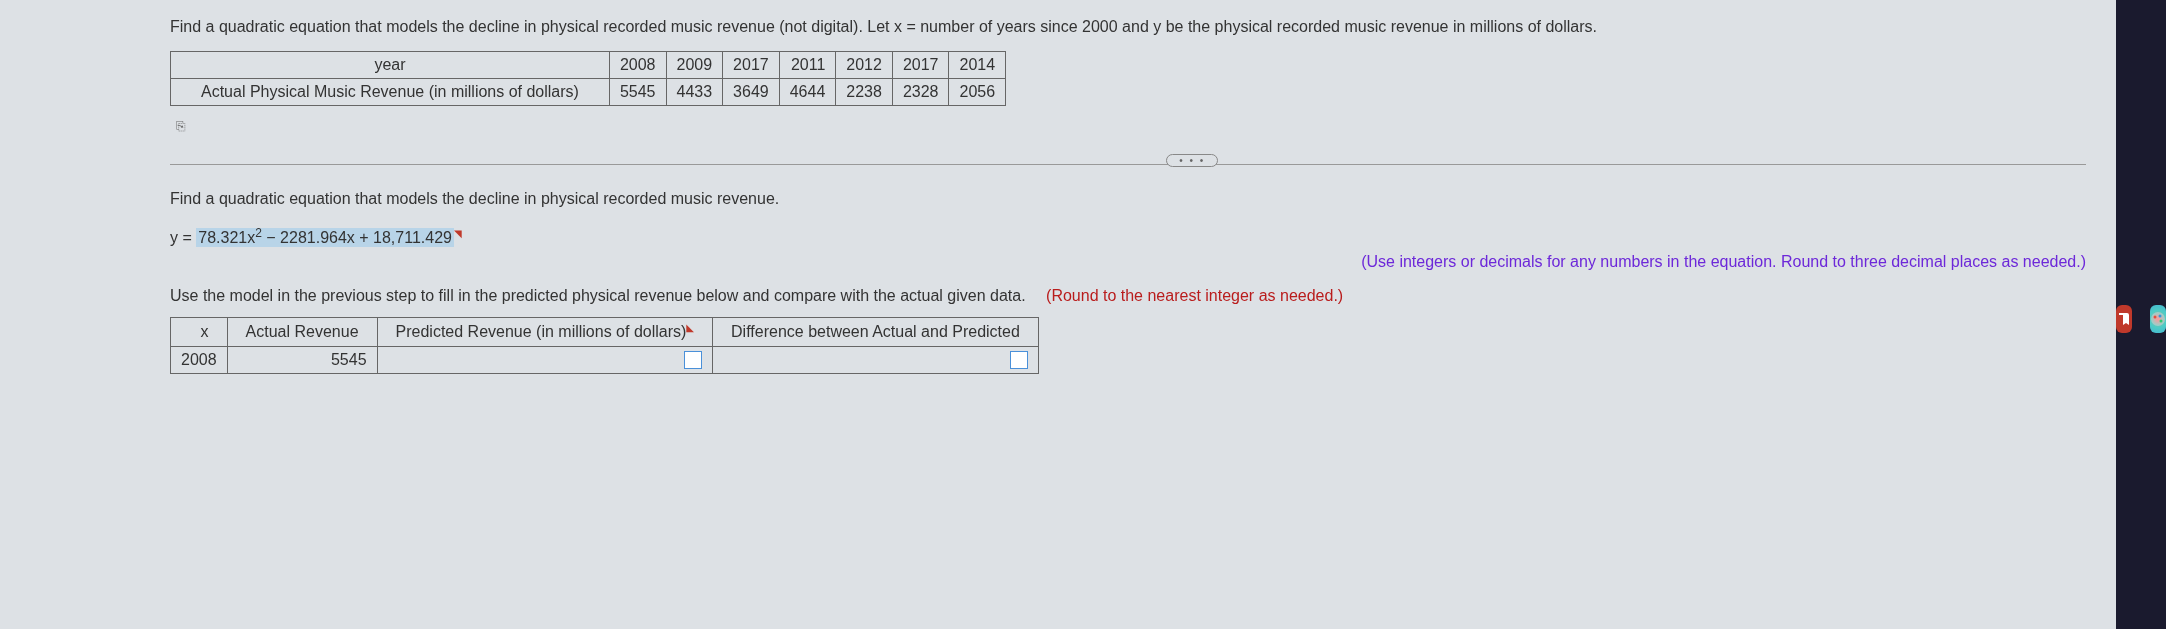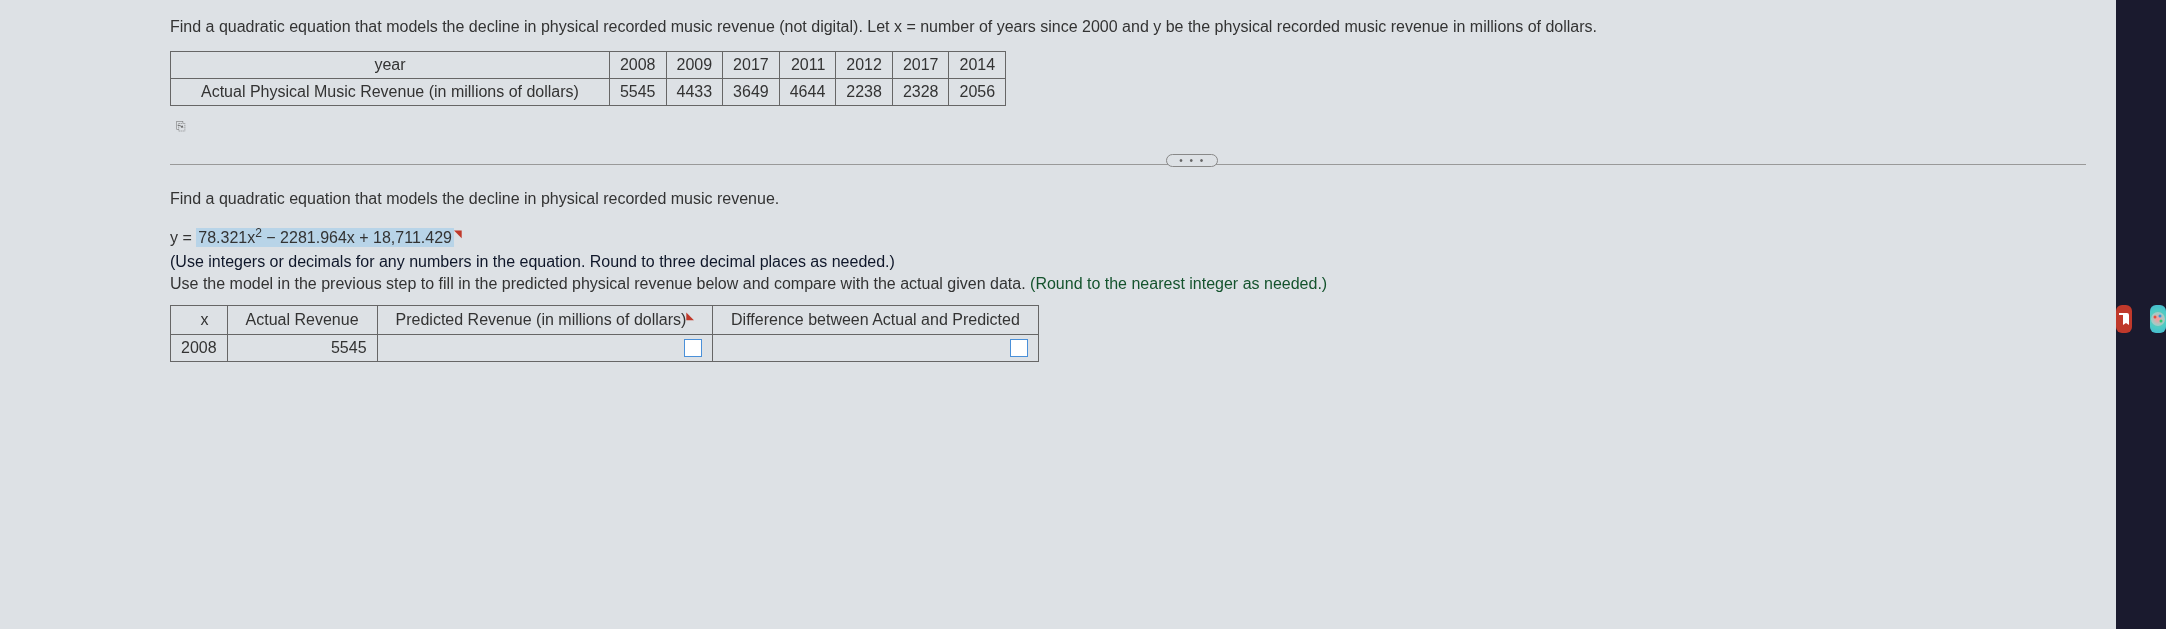--- a/index.html
+++ b/index.html
@@ -70,29 +70,31 @@
       margin-bottom: 6px;
     }
     .equation .highlight {
       background: #b8d4e8;
       padding: 1px 2px;
     }
     .equation sup {
       font-size: 0.75em;
     }
     .hint {
-      color: #0f172a;
-      margin-bottom: 4px;
+      color: #6d28d9;
+      margin-bottom: 16px;
+      text-align: right;
     }
     .step-text {
       color: #333;
       margin-bottom: 12px;
     }
     .step-text .hint-inline {
-      color: #14532d;
+      color: #b91c1c;
+      margin-left: 16px;
     }
     .answer-table th {
       font-weight: normal;
       padding: 4px 18px;
     }
     .input-box {
       display: inline-block;
       width: 18px;
       height: 18px;
       border: 1px solid #4a90d9;

